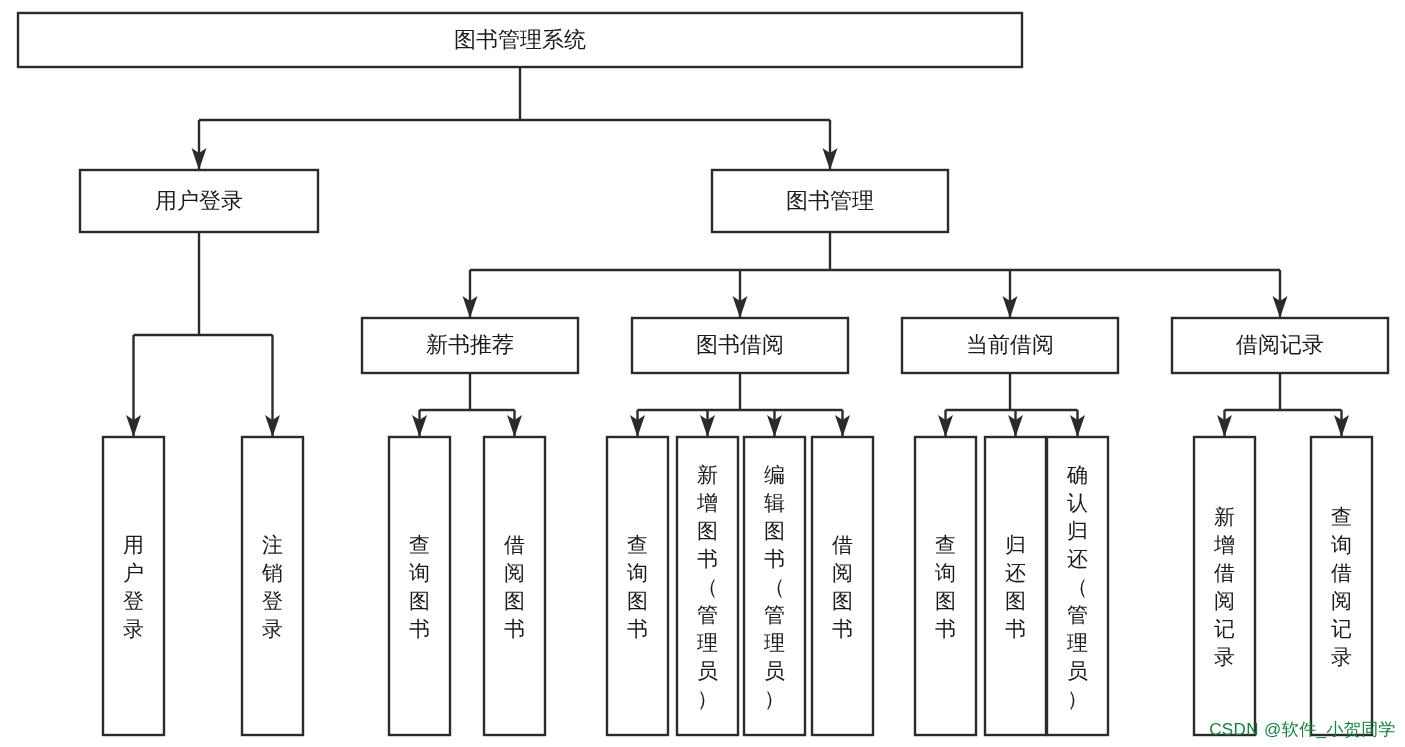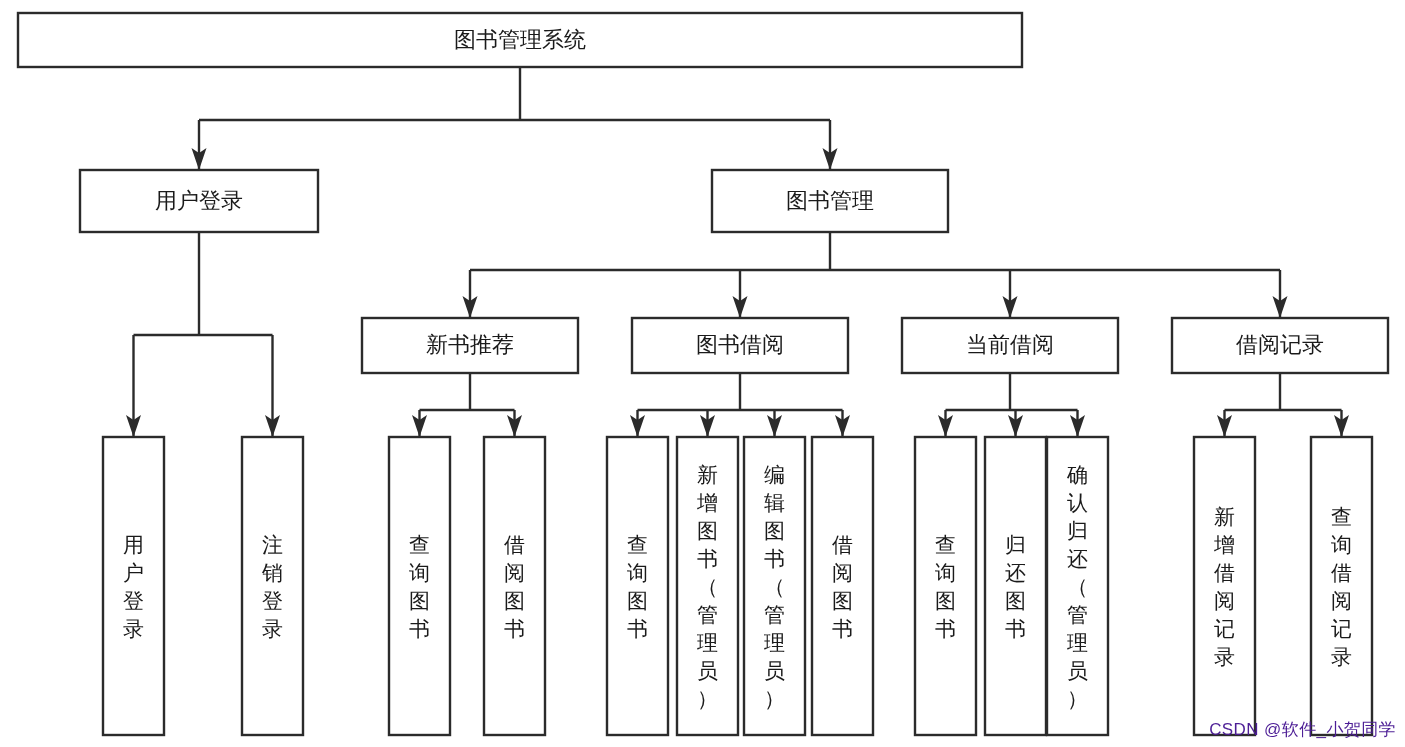--- a/index.html
+++ b/index.html
@@ -53,21 +53,21 @@
     fill: #1a1a1a;
     text-anchor: middle;
     white-space: pre;
   }
   .watermark {
     position: absolute;
     right: 9px;
     bottom: 6px;
     font-family: "Liberation Sans", "DejaVu Sans", sans-serif;
     font-size: 17px;
-    color: #4c1d95;
+    color: #15803d;
     letter-spacing: 0.4px;
     user-select: none;
     white-space: nowrap;
   }
 </style>
 </head>
 <body>
 
 <div id="canvas-wrap">
 

